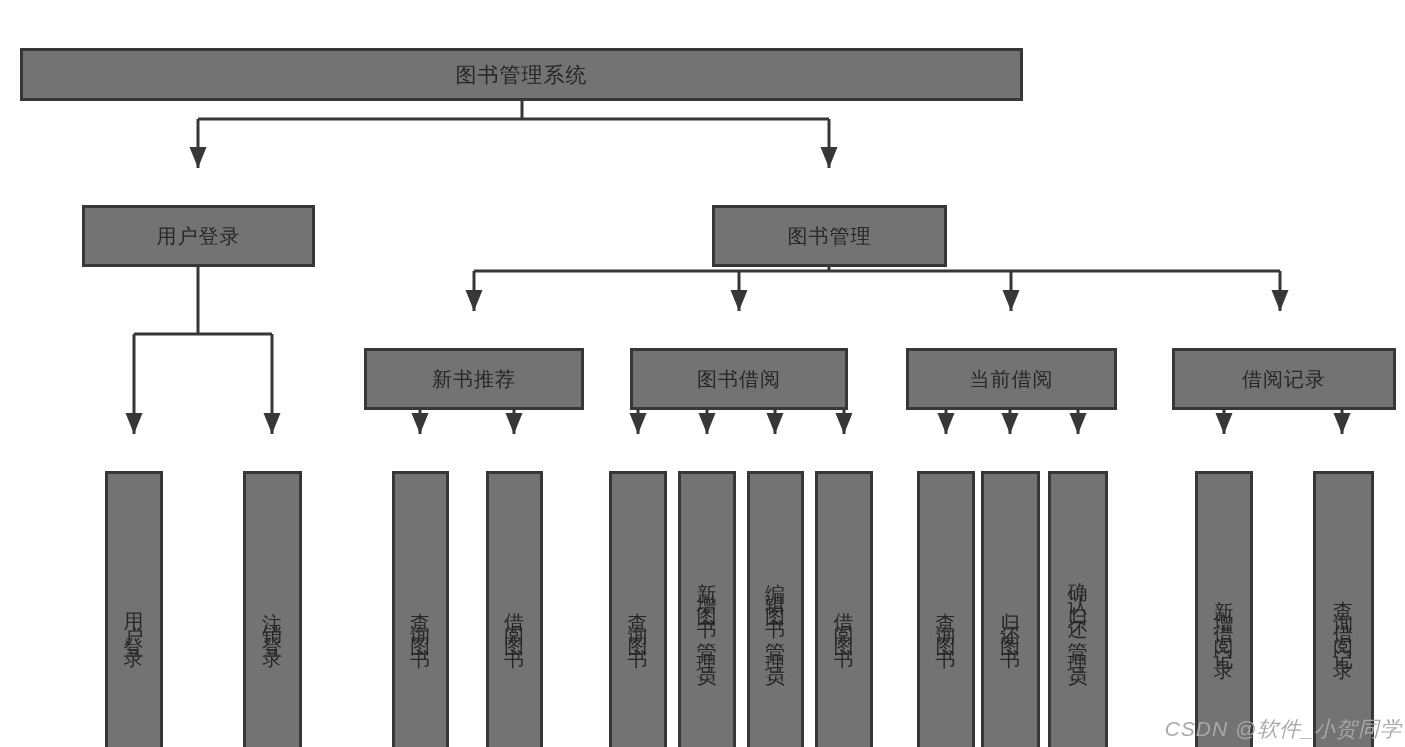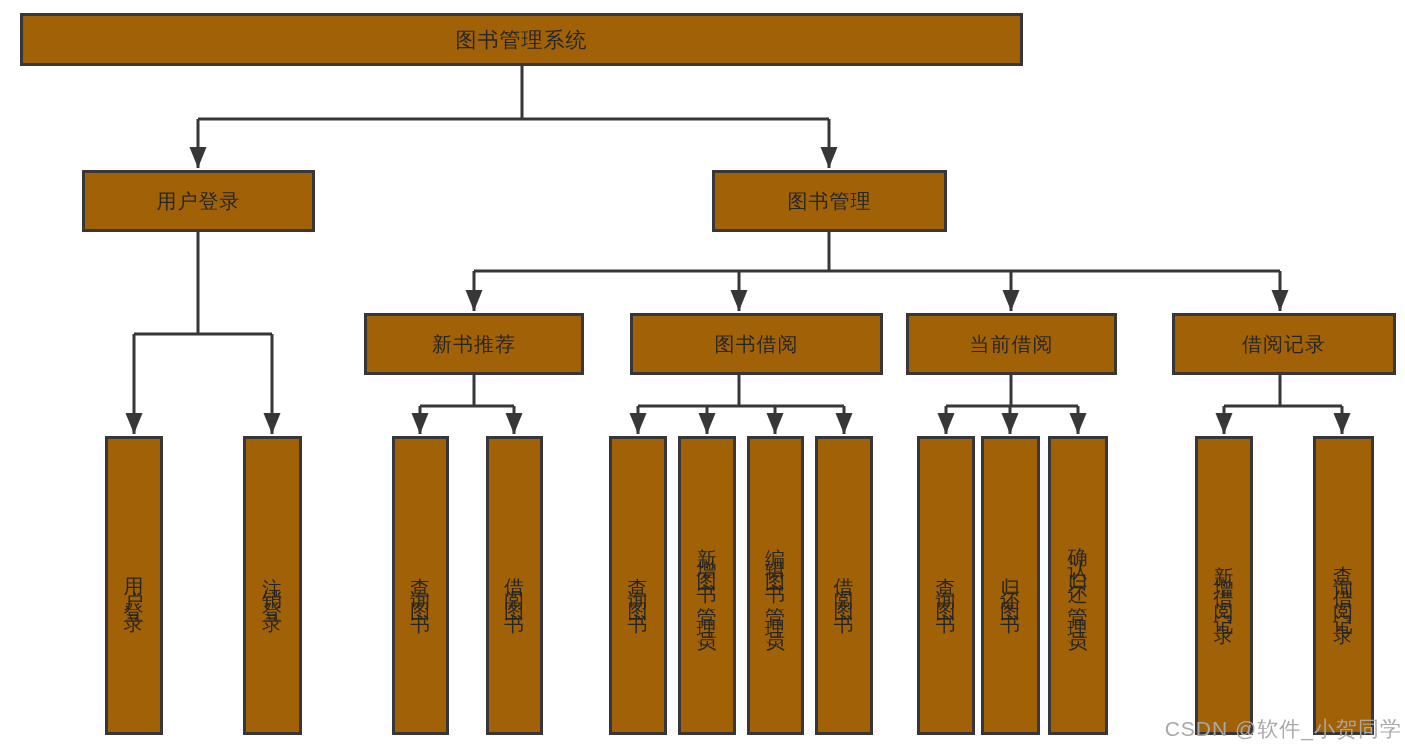--- a/index.html
+++ b/index.html
@@ -26,44 +26,46 @@
     width: 1405px; height: 747px;
     color: var(--line);
     pointer-events: none;
   }
   .ln { stroke: currentColor; stroke-width: 3; fill: none; }
   .arr { marker-end: url(#arrowhead); }
   .node {
     position: absolute;
     box-sizing: border-box;
     border: 3px solid var(--line);
-    background: #a16207;
+    background: #737373;
     color: var(--text);
     display: flex;
     align-items: center;
     justify-content: center;
     text-align: center;
+    margin-top: 35px;
   }
   .h { font-size: 20px; letter-spacing: 1px; }
   .title { font-size: 21px; }
   .v {
     writing-mode: vertical-rl;
     text-orientation: mixed;
     font-size: 20px;
     letter-spacing: 12px;
     line-height: 1;
   }
   .watermark {
     position: absolute;
     right: 3px;
     bottom: 4px;
     font-size: 21px;
     color: var(--wm);
     letter-spacing: 1px;
     white-space: nowrap;
+    font-style: italic;
   }
 </style>
 </head>
 <body>
 
 <div class="canvas">
 
   <svg class="connectors" viewBox="0 0 1405 747" xmlns="http://www.w3.org/2000/svg">
     <defs>
       <marker id="arrowhead" markerUnits="userSpaceOnUse" markerWidth="26" markerHeight="20" refX="21" refY="8.5" orient="auto" overflow="visible">
@@ -118,21 +120,21 @@
       <path class="ln arr" d="M1342,406 V434"></path>
     </g>
   </svg>
 
   <div class="node h title" style="left:20px;top:13px;width:1003px;height:53px">图书管理系统</div>
 
   <div class="node h" style="left:82px;top:170px;width:233px;height:62px">用户登录</div>
   <div class="node h" style="left:364px;top:313px;width:220px;height:62px">新书推荐</div>
 
   <div class="node h" style="left:712px;top:170px;width:235px;height:62px">图书管理</div>
-  <div class="node h" style="left:630px;top:313px;width:253px;height:62px">图书借阅</div>
+  <div class="node h" style="left:630px;top:313px;width:218px;height:62px">图书借阅</div>
   <div class="node h" style="left:1172px;top:313px;width:224px;height:62px">借阅记录</div>
   <div class="node h" style="left:906px;top:313px;width:211px;height:62px">当前借阅</div>
 
   <div class="node v" style="left:105px;top:436px;width:58px;height:299px">用户登录</div>
   <div class="node v" style="left:243px;top:436px;width:59px;height:299px">注销登录</div>
 
   <div class="node v" style="left:392px;top:436px;width:57px;height:299px">查询图书</div>
   <div class="node v" style="left:486px;top:436px;width:57px;height:299px">借阅图书</div>
 
   <div class="node v" style="left:609px;top:436px;width:58px;height:299px">查询图书</div>

